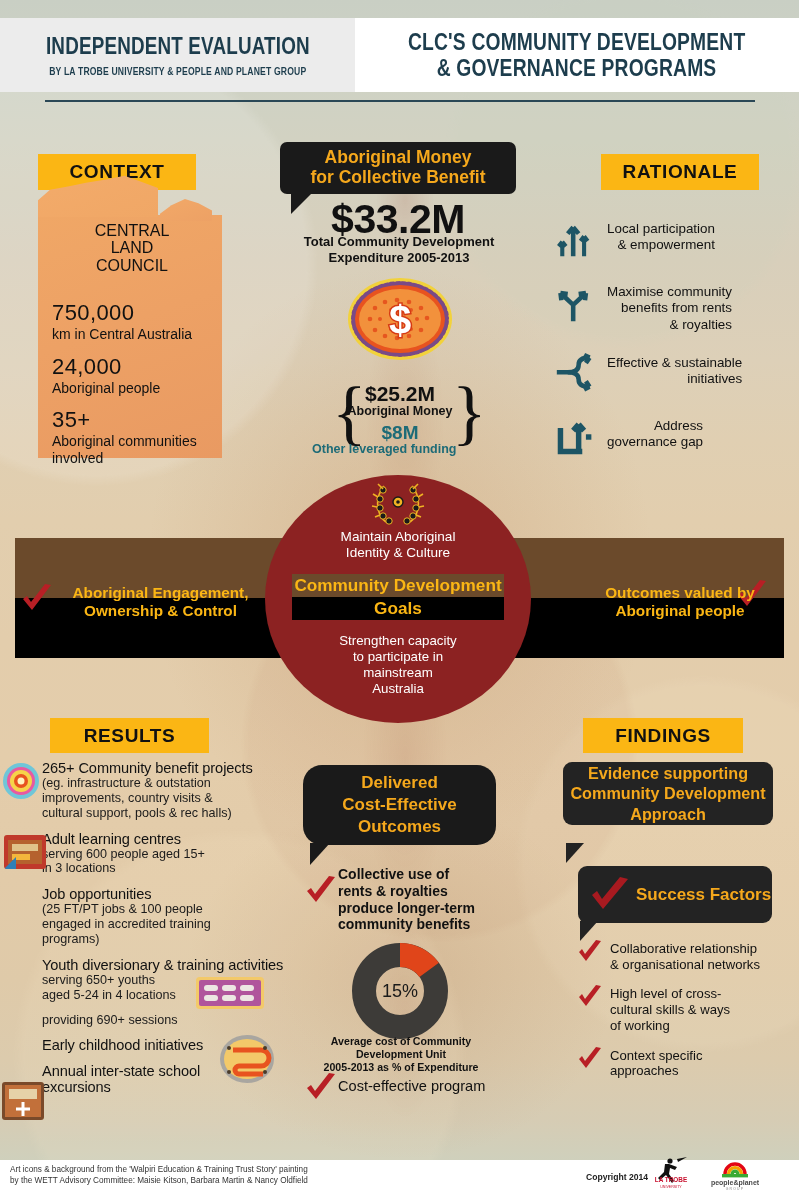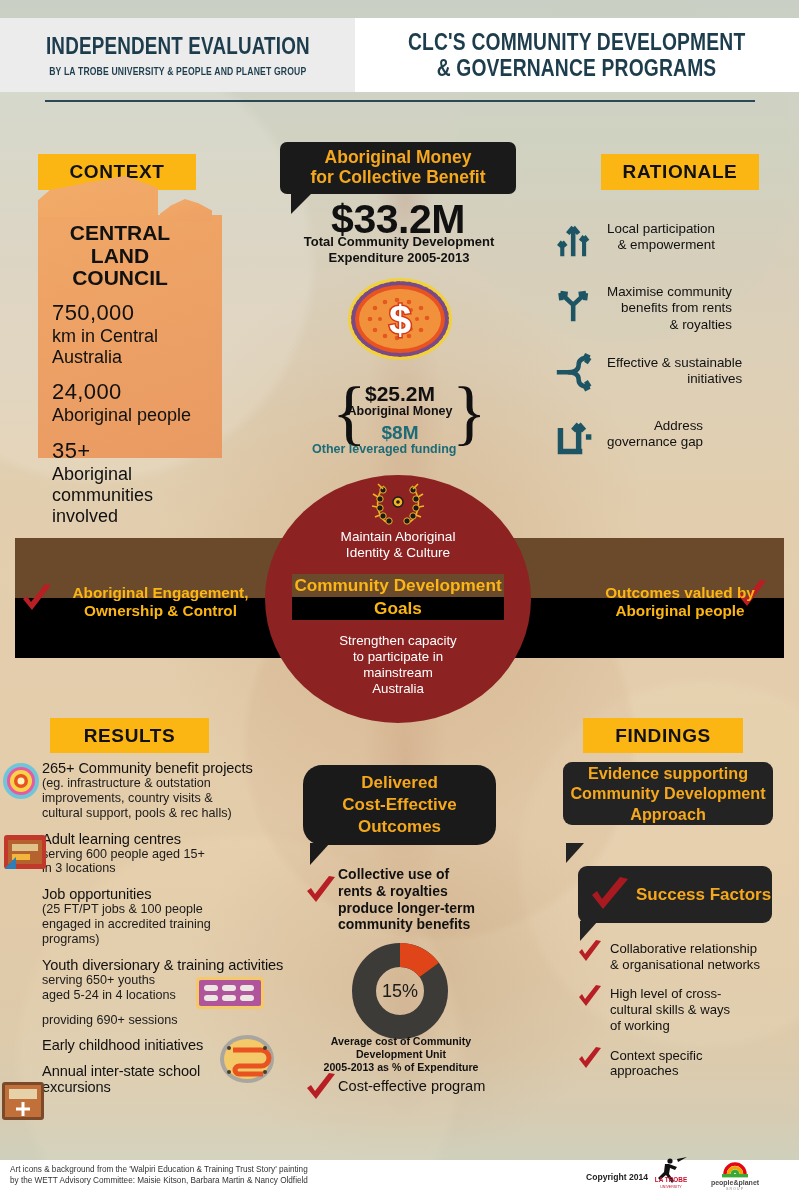--- a/index.html
+++ b/index.html
@@ -93,26 +93,26 @@
     background:linear-gradient(160deg,#f3ab6a,#f0a766);
     clip-path:polygon(0 62%, 10% 38%, 26% 30%, 40% 22%, 58% 14%, 72% 6%, 86% 20%, 100% 34%, 100% 100%, 0 100%);
   }
   #nt-map::after {
     content:""; position:absolute; right:10px; top:-18px; width:52px; height:24px;
     background:linear-gradient(160deg,#f2a968,#eda165);
     clip-path:polygon(0 70%, 22% 34%, 48% 8%, 74% 26%, 100% 56%, 100% 100%, 0 100%);
   }
   .ctx-text { position:absolute; z-index:3; color:#111; }
   #clc-name {
-    left:40px; top:222px; width:160px; text-align:center;
-    font-family:"Liberation Sans Narrow","Liberation Sans",sans-serif;
-    font-weight:bold; font-size:21px; line-height:1.08;
+    left:52px; top:222px; width:160px; text-align:center;
+    font-family:"Liberation Sans Narrow","Liberation Sans",sans-serif;
+    font-weight:normal; font-size:16px; line-height:1.08;
   }
   .ctx-num { font-size:22px; font-weight:300; letter-spacing:.4px; }
-  .ctx-lab { font-size:18px; line-height:1.18; }
+  .ctx-lab { font-size:14px; line-height:1.18; }
   #ctx-stats { left:52px; top:300px; width:180px; }
   #ctx-stats .stat { margin-bottom:11px; }
 
   
   #money-box { left:280px; top:142px; width:236px; height:52px; font-size:17.5px; line-height:1.14; border-radius:7px; }
   #money-tail { left:291px; top:192px; border-left:0 solid transparent; border-right:22px solid transparent; border-top:22px solid #1a1a1a; }
   #big-amount {
     position:absolute; left:280px; top:196px; width:236px; text-align:center;
     font-family:"Liberation Sans Narrow","Liberation Sans",sans-serif;
     font-weight:bold; font-size:41px; color:#111; letter-spacing:-.5px;

